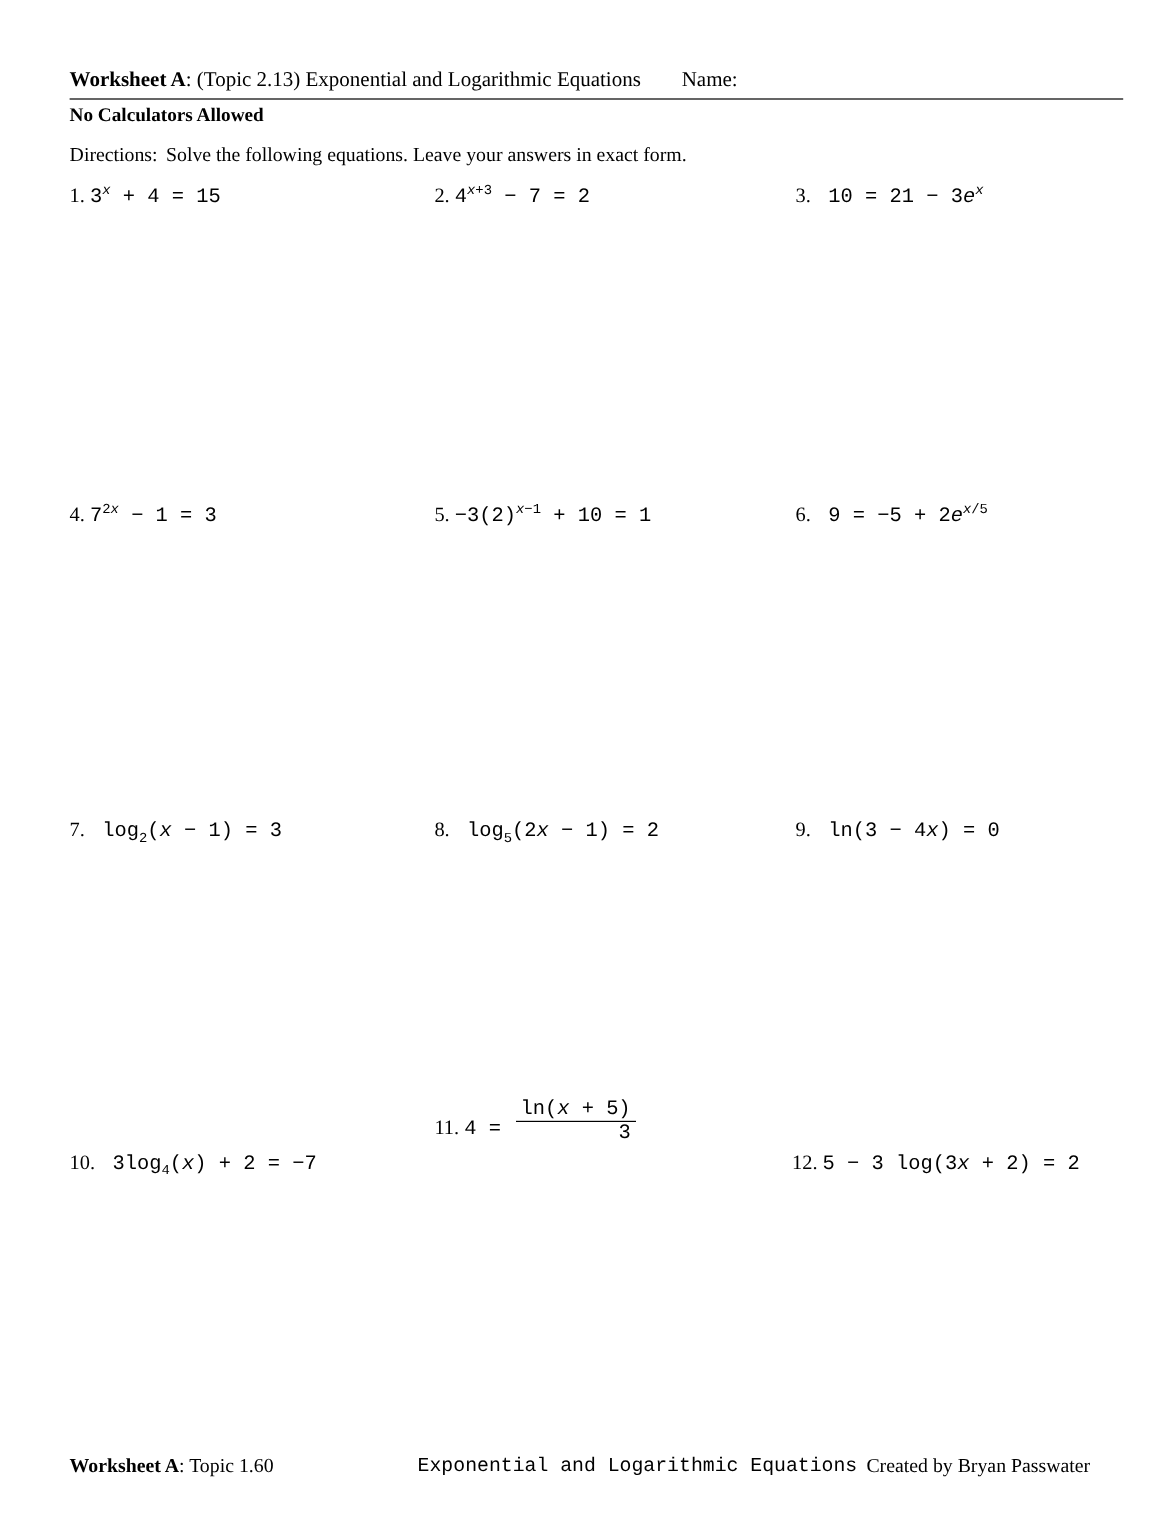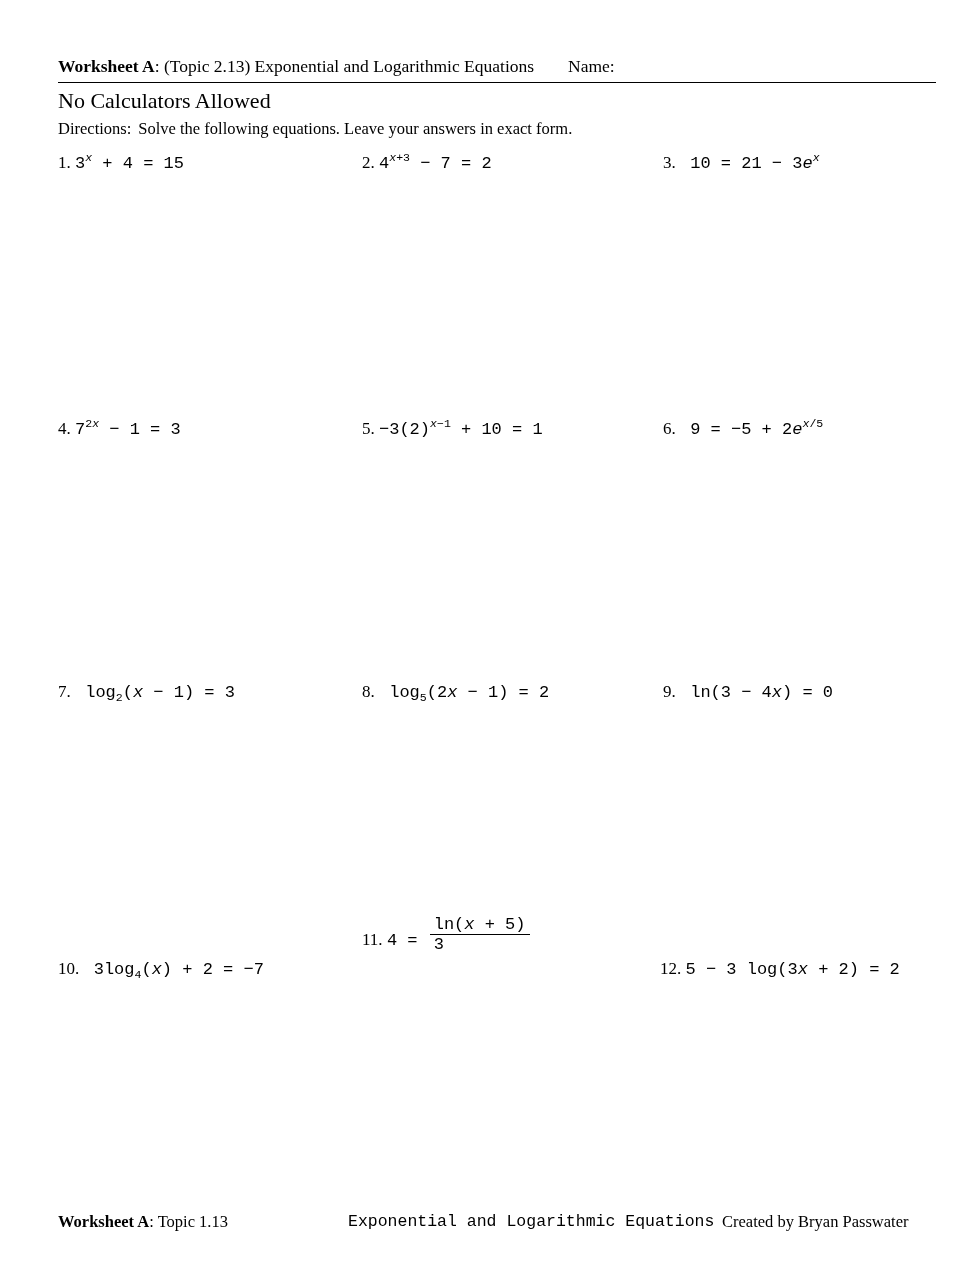--- a/index.html
+++ b/index.html
@@ -36,22 +36,22 @@
     left: 58px;
     top: 82px;
     width: 878px;
     height: 1px;
     background: #000000;
   }
   .no-calc {
     position: absolute;
     left: 58px;
     top: 88px;
-    font-size: 22px;
-    font-weight: normal;
+    font-size: 16px;
+    font-weight: bold;
     white-space: nowrap;
   }
   .directions {
     position: absolute;
     left: 58px;
     top: 119px;
     font-size: 16.5px;
     white-space: nowrap;
   }
   .directions .bold { font-weight: normal; text-align: right; }
@@ -81,21 +81,21 @@
   sub.base {
     font-size: 0.68em;
     vertical-align: sub;
     line-height: 0;
   }
 
   
   .frac {
     display: inline-block;
     vertical-align: middle;
-    text-align: left;
+    text-align: right;
     position: relative;
     top: -0.35em;
     margin: 0 2px;
   }
   .frac .num {
     display: block;
     padding: 0 4px 1px 4px;
     font-size: 17px;
   }
   .frac .bar {
@@ -231,18 +231,18 @@
   </div>
 
   <div class="problem" style="left:660px; top:960px;">
     <span class="pnum">12.</span>
     <span class="math">
       <span>5 − 3 </span><span>log</span>(3<span class="var">x</span> + 2) = 2
     </span>
   </div>
 
   <div class="footer">
-    <span class="f-left"><span class="bold">Worksheet A</span><span>: Topic 1.13</span></span>
+    <span class="f-left"><span class="bold">Worksheet A</span><span>: Topic 1.60</span></span>
     <span class="f-center">Exponential and Logarithmic Equations</span>
     <span class="f-right">Created by Bryan Passwater</span>
   </div>
 
 </div>
 
 </body></html>

